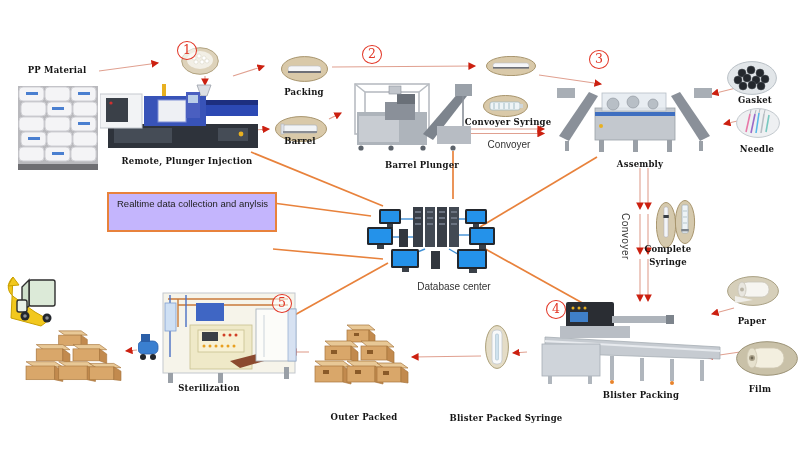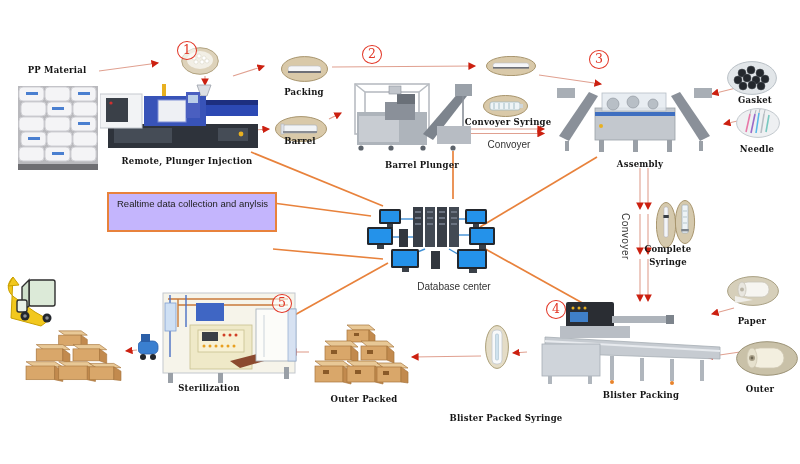--- a/index.html
+++ b/index.html
@@ -524,19 +524,19 @@
   <div class="lbl" style="left:508px;top:117px">Convoyer Syringe</div>
   <div class="sanslbl" style="left:509px;top:139px">Convoyer</div>
   <div class="lbl" style="left:640px;top:159px">Assembly</div>
   <div class="lbl" style="left:755px;top:95px">Gasket</div>
   <div class="lbl" style="left:757px;top:144px">Needle</div>
   <div class="vtext" style="left:620px;top:213px">Convoyer</div>
   <div class="lbl" style="left:668px;top:244px">Complete</div>
   <div class="lbl" style="left:668px;top:257px">Syringe</div>
   <div class="sanslbl" style="left:454px;top:281px;font-size:10px">Database center</div>
   <div class="lbl" style="left:752px;top:316px">Paper</div>
-  <div class="lbl" style="left:760px;top:384px">Outer</div>
+  <div class="lbl" style="left:760px;top:384px">Film</div>
   <div class="lbl" style="left:641px;top:390px">Blister Packing</div>
   <div class="lbl" style="left:506px;top:413px">Blister Packed Syringe</div>
-  <div class="lbl" style="left:364px;top:394px">Outer Packed</div>
+  <div class="lbl" style="left:364px;top:412px">Outer Packed</div>
   <div class="lbl" style="left:209px;top:383px">Sterilization</div>
 
 </div>
 
 </body></html>

